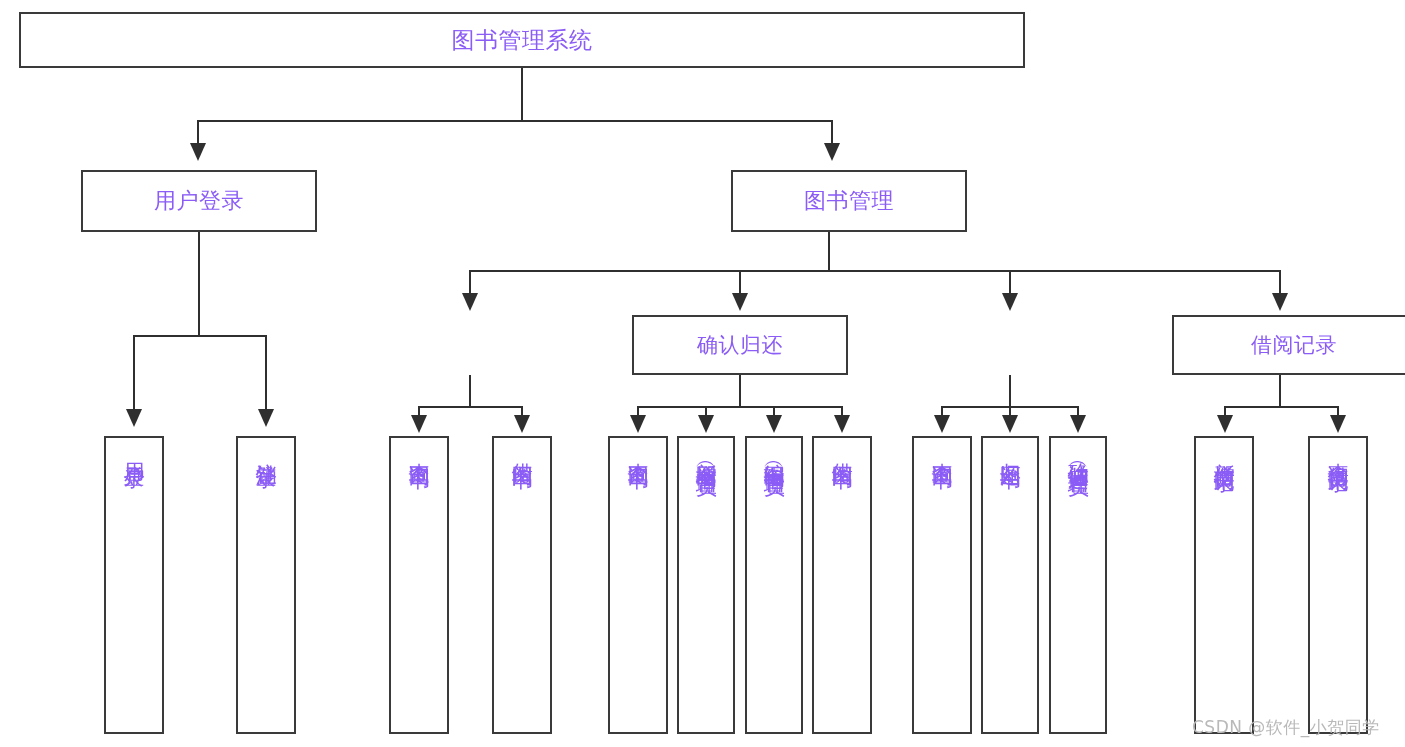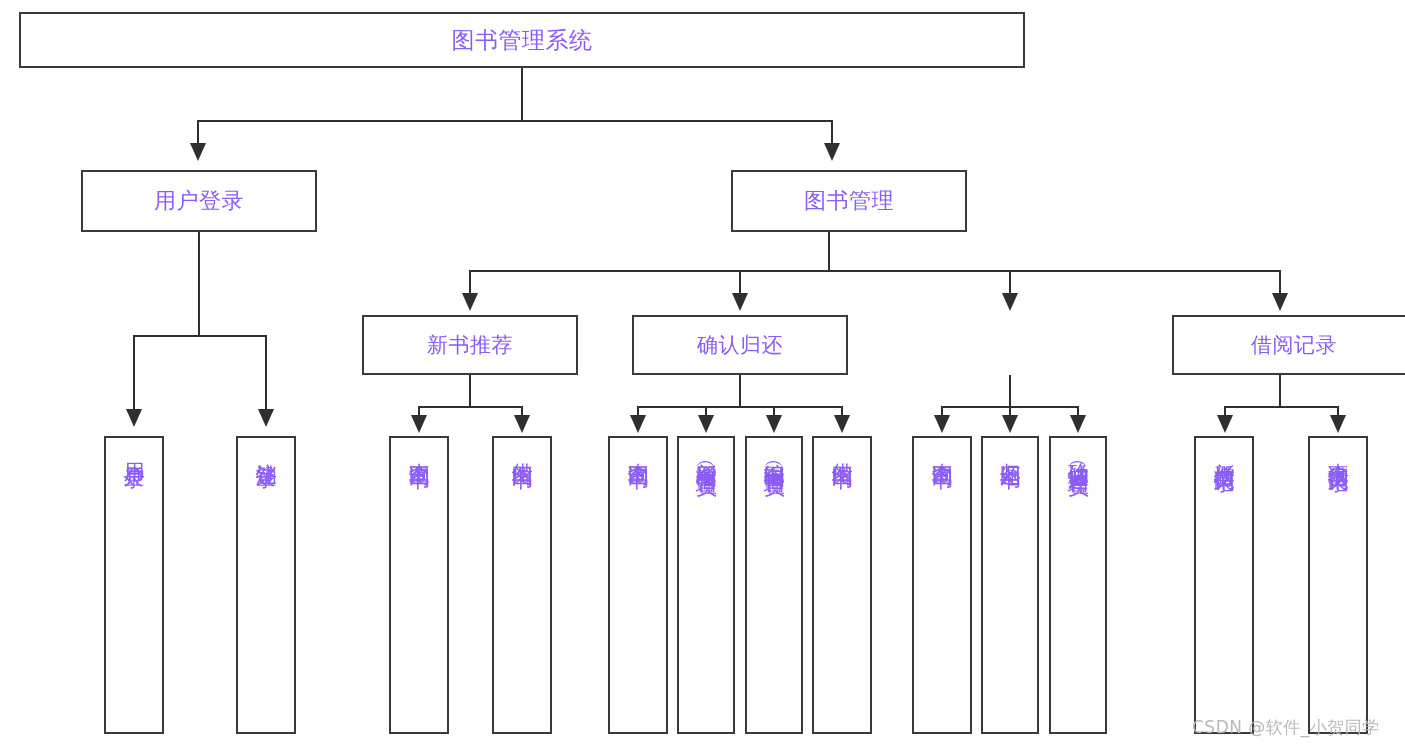--- a/index.html
+++ b/index.html
@@ -115,23 +115,20 @@
   <div class="conn h" style="left:469px; top:270px; width:810px;"></div>
   <div class="conn v" style="left:469px; top:270px; height:25px;"></div>
   <div class="arrow" style="left:462px; top:293px;"></div>
   <div class="conn v" style="left:739px; top:270px; height:25px;"></div>
   <div class="arrow" style="left:732px; top:293px;"></div>
   <div class="conn v" style="left:1009px; top:270px; height:25px;"></div>
   <div class="arrow" style="left:1002px; top:293px;"></div>
   <div class="conn v" style="left:1279px; top:270px; height:25px;"></div>
   <div class="arrow" style="left:1272px; top:293px;"></div>
 
-  <div class="node level3" style="left:362px; top:315px; width:216px; height:60px;">
-    <span>新书推荐</span>
-  </div>
   <div class="node level3" style="left:632px; top:315px; width:216px; height:60px;">
     <span>确认归还</span>
   </div>
   <div class="node level3" style="left:1172px; top:315px; width:244px; height:60px;">
     <span>借阅记录</span>
   </div>
 
   <div class="conn v" style="left:469px; top:375px; height:32px;"></div>
   <div class="conn h" style="left:418px; top:406px; width:103px;"></div>
   <div class="conn v" style="left:418px; top:406px; height:12px;"></div>

